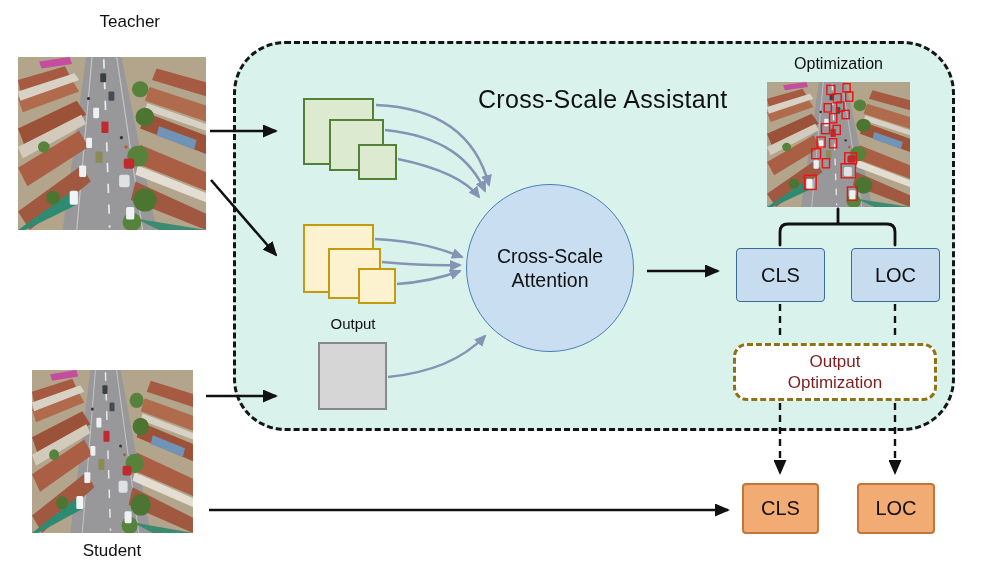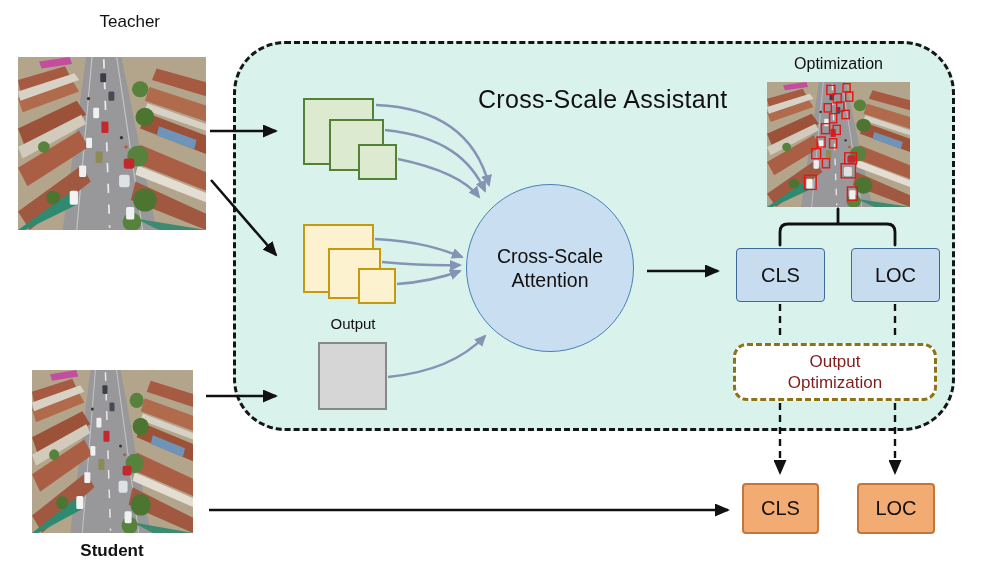--- a/index.html
+++ b/index.html
@@ -8,21 +8,21 @@
     font-family:"Liberation Sans", sans-serif;color:#111;overflow:hidden;
   }
   .abs{position:absolute;}
   
   .assistant-box{
     left:233px;top:41px;width:716px;height:384px;
     background:#daf2ec;border:3.5px dashed #151515;border-radius:52px;
   }
   .label{white-space:nowrap;}
   .teacher-label{left:60px;top:12px;width:100px;text-align:right;font-size:17px;}
-  .student-label{left:52px;top:541px;width:120px;text-align:center;font-size:17px;font-weight:bold;}
+  .student-label{left:52px;top:541px;width:120px;text-align:center;font-size:17px;}
   .qk-label{left:252px;top:61px;font-size:15px;}
   .value-label{left:318px;top:315px;width:70px;text-align:center;font-size:15px;}
   .opt-label{left:767px;top:55px;width:143px;text-align:center;font-size:16px;}
   .assistant-title{left:478px;top:85px;width:252px;font-size:25px;letter-spacing:.3px;}
   
   .sq{position:absolute;box-sizing:border-box;}
   .sq.green{background:#dcead0;border:2.5px solid #538135;}
   .sq.yellow{background:#fdf2d0;border:2.5px solid #c59a10;}
   .sq.gray{background:#d6d6d6;border:2px solid #898989;}
   .g1{left:303px;top:98px;width:71px;height:67px;}

